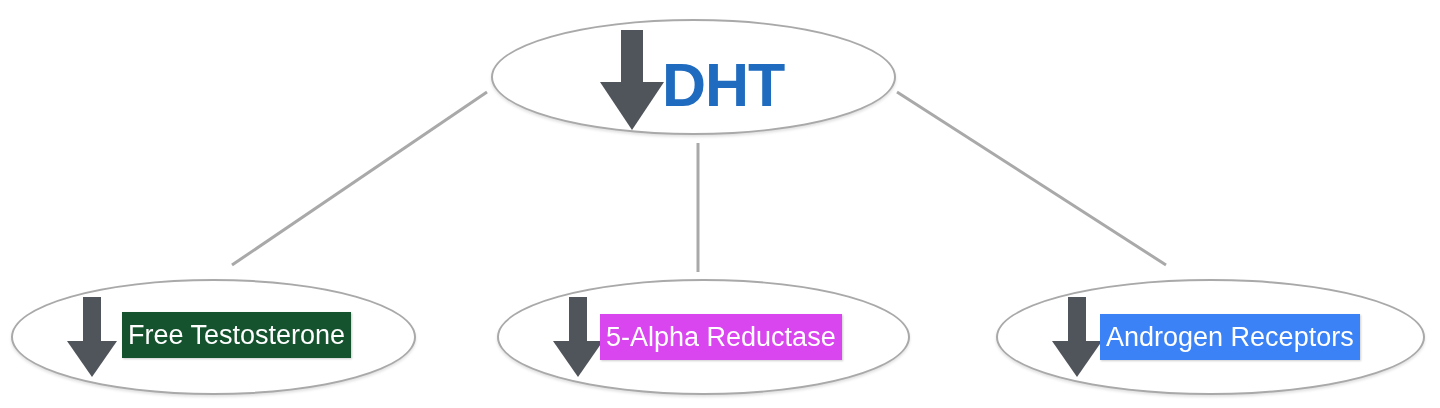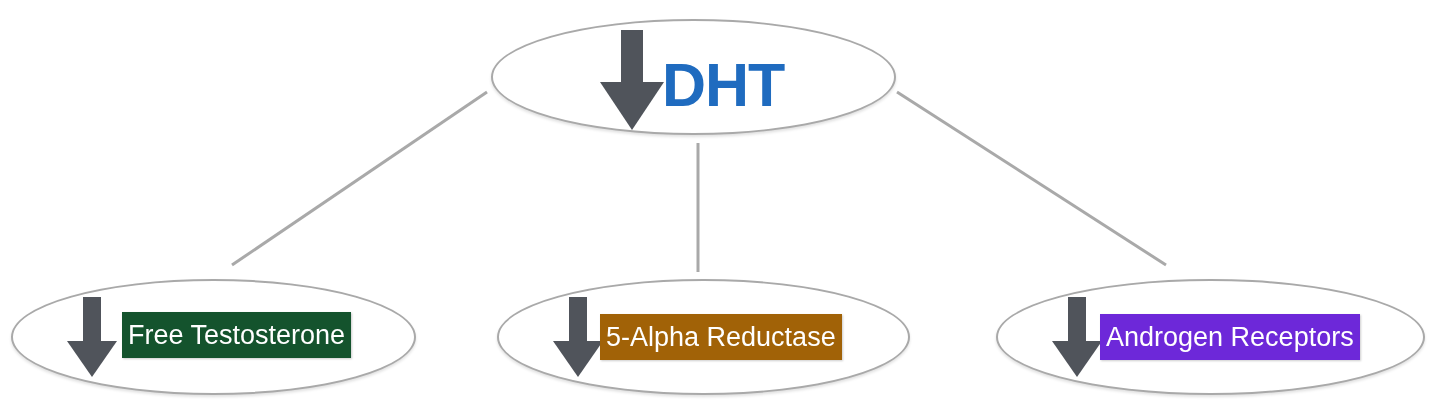--- a/index.html
+++ b/index.html
@@ -33,20 +33,20 @@
   <rect x="16" y="0" width="18" height="46" fill="#50545b"></rect>
   <polygon points="0,44 50,44 25,80" fill="#50545b"></polygon>
 </svg>
 <div class="tag" style="left:122px;top:312px;background:#14532d;">Free Testosterone</div>
 
 <div class="ellipse" style="left:497px;top:279px;width:413px;height:116px;"></div>
 <svg class="arrow" style="left:553px;top:297px;" width="50" height="80" viewBox="0 0 50 80">
   <rect x="16" y="0" width="18" height="46" fill="#50545b"></rect>
   <polygon points="0,44 50,44 25,80" fill="#50545b"></polygon>
 </svg>
-<div class="tag" style="left:600px;top:314px;background:#a16207;">5-Alpha Reductase</div>
+<div class="tag" style="left:600px;top:314px;background:#d946ef;">5-Alpha Reductase</div>
 
 <div class="ellipse" style="left:996px;top:279px;width:429px;height:116px;"></div>
 <svg class="arrow" style="left:1052px;top:297px;" width="50" height="80" viewBox="0 0 50 80">
   <rect x="16" y="0" width="18" height="46" fill="#50545b"></rect>
   <polygon points="0,44 50,44 25,80" fill="#50545b"></polygon>
 </svg>
-<div class="tag" style="left:1100px;top:314px;background:#6d28d9;">Androgen Receptors</div>
+<div class="tag" style="left:1100px;top:314px;background:#3b82f6;">Androgen Receptors</div>
 
 </body></html>

